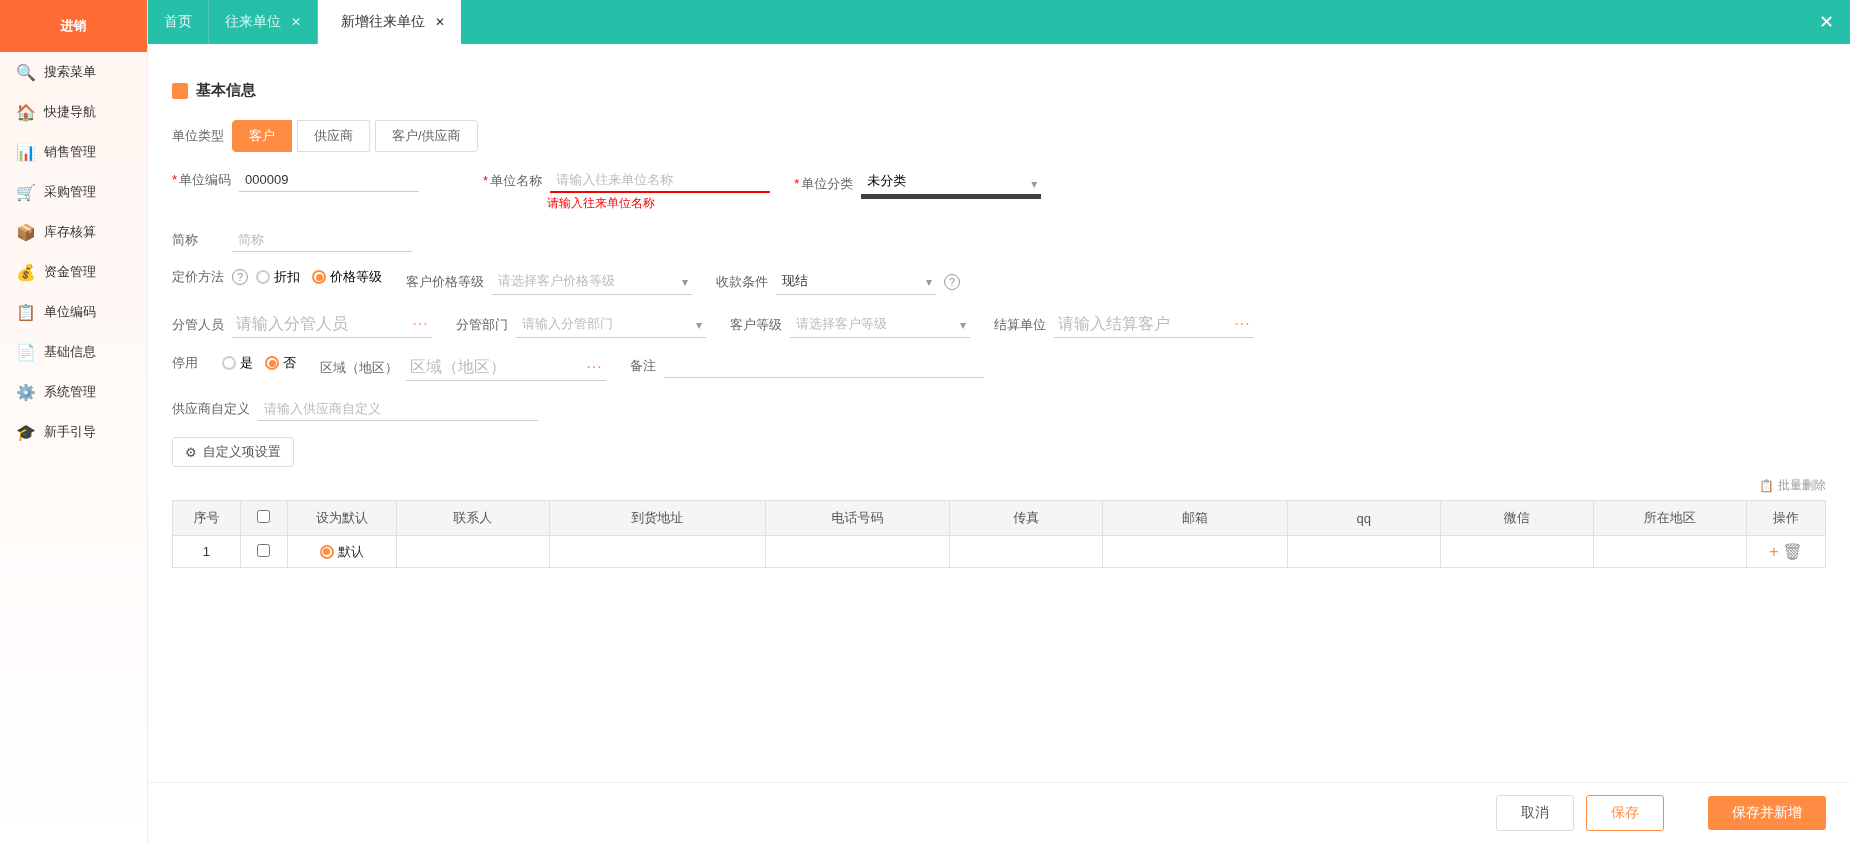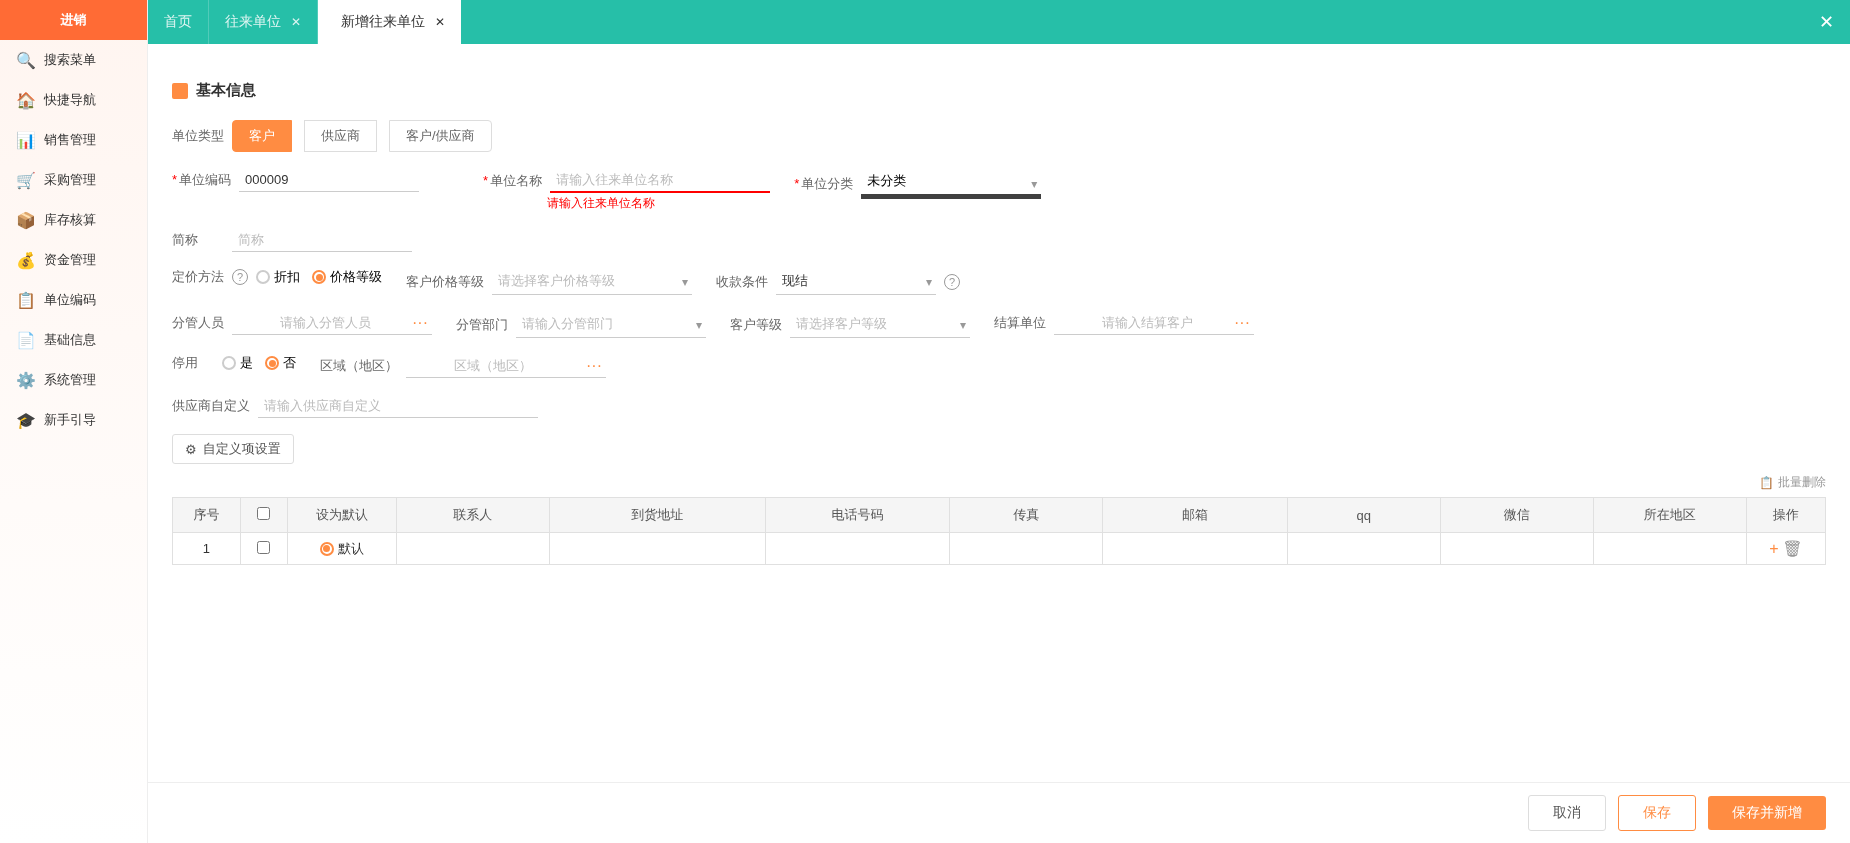--- a/index.html
+++ b/index.html
@@ -8,21 +8,21 @@
     
     .sidebar {
       width: 148px;
       background: linear-gradient(180deg, #fff5f0 0%, #fff 100%);
       border-right: 1px solid #eee;
       display: flex;
       flex-direction: column;
       flex-shrink: 0;
     }
     .sidebar-logo {
-      height: 40px;
+      height: 52px;
       background: #ff6b35;
       display: flex;
       align-items: center;
       justify-content: center;
     }
     .sidebar-item {
       display: flex;
       align-items: center;
       gap: 8px;
       padding: 10px 16px;
@@ -141,21 +141,21 @@
     }
     .select-wrapper .chevron {
       position: absolute;
       right: 4px;
       pointer-events: none;
       color: #999;
       font-size: 12px;
     }
 
     
-    .type-btn-group { display: flex; gap: 12px; justify-content: flex-end; }
+    .type-btn-group { display: flex; gap: 5px; justify-content: flex-end; }
     .type-btn {
       padding: 6px 16px;
       font-size: 13px;
       cursor: pointer;
       border: 1px solid #ddd;
       background: #fff;
       color: #666;
     }
     .type-btn.active {
       background: #ff8c42;
@@ -280,44 +280,44 @@
       color: #ff8c42;
     }
     .btn-save-new {
       padding: 8px 24px;
       border: none;
       background: #ff8c42;
       font-size: 14px;
       cursor: pointer;
       border-radius: 3px;
       color: #fff;
+      margin-left: 32px;
     }
 
     .form-col {
       display: flex;
       flex-direction: column;
       margin-left: 40px;
     }
 
     
     .input-with-btn {
       display: flex;
       align-items: center;
       border-bottom: 1px solid #ccc;
       width: 200px;
     }
     .input-with-btn input {
       border: none;
       outline: none;
-      font-size: 13px;
+      font-size: 16px;
       padding: 4px 4px;
       flex: 1;
       min-width: 0;
       background: transparent;
-      margin-left: 44px;
     }
     .input-with-btn input::placeholder { color: #bbb; }
   </style>
 </head>
 <body>
 
 <div class="sidebar">
   <div class="sidebar-logo">
     <span style="color:white;font-size:13px;font-weight:bold;">进销</span>
   </div>
@@ -522,20 +522,24 @@
       </div>
 
       <div class="form-group">
         <span class="form-label">区域（地区）</span>
         <div class="input-with-btn">
           <input type="text" style="width: 180px;" placeholder="区域（地区）">
           <button class="ellipsis-btn">···</button>
         </div>
       </div>
 
+      <div class="form-group">
+        <span class="form-label">备注</span>
+        <input class="form-input" type="text" style="width: 320px;" placeholder="">
+      </div>
     </div>
 
     <div class="form-row">
       <div class="form-group">
         <span class="form-label">供应商自定义</span>
         <input class="form-input" type="text" style="width: 280px;" placeholder="请输入供应商自定义">
       </div>
     </div>
 
     <button class="custom-settings-btn">

